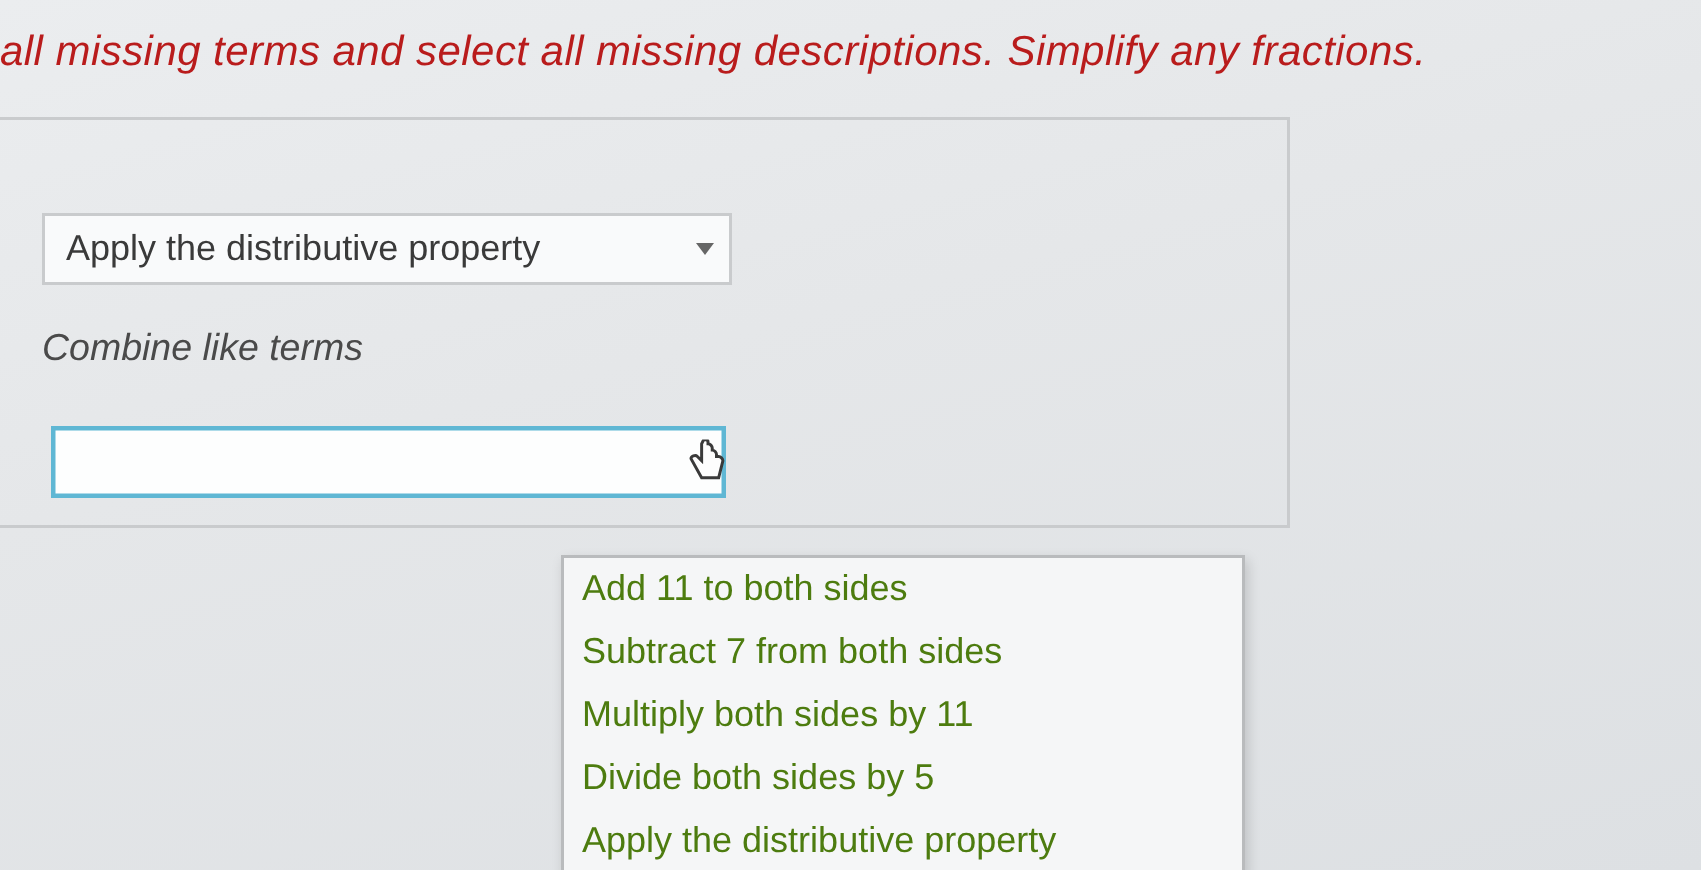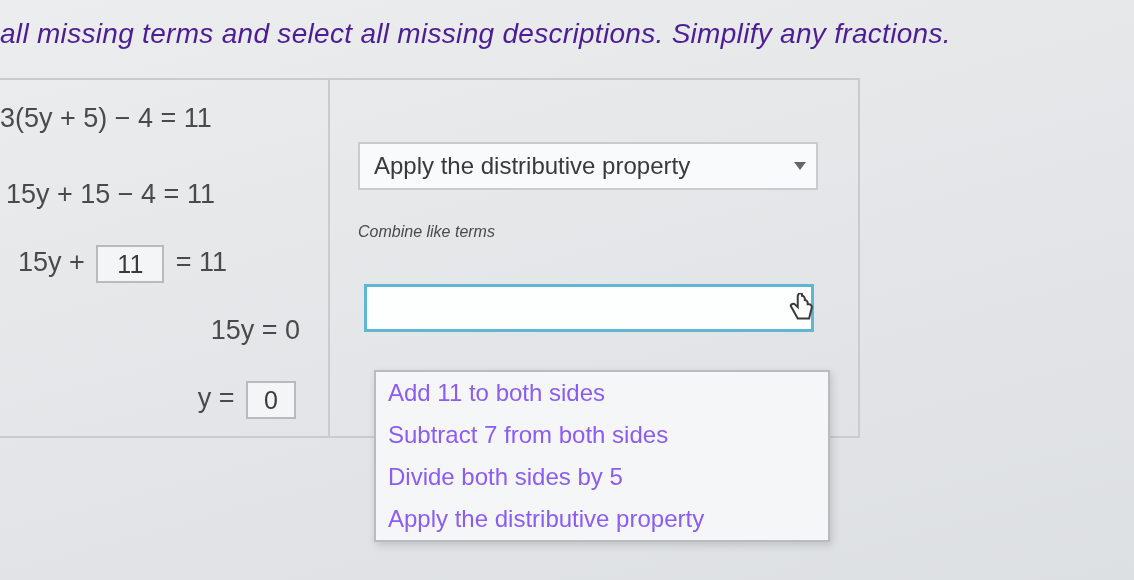--- a/index.html
+++ b/index.html
@@ -10,21 +10,21 @@
       height: 580px;
       font-family: Verdana, Geneva, sans-serif;
       background: linear-gradient(165deg, #ebedef 0%, #e5e7e9 40%, #dde0e3 100%);
       color: #3a3a3a;
       overflow: hidden;
       position: relative;
     }
     .instructions {
       font-size: 28px;
       font-style: italic;
-      color: #4c1d95;
+      color: #b91c1c;
       padding: 18px 8px 10px 0;
       letter-spacing: 0.3px;
     }
     .container {
       margin-top: 18px;
       display: flex;
       border: 2px solid #c9cbcd;
       border-left: none;
       width: 860px;
     }
@@ -91,21 +91,21 @@
       position: absolute;
       right: 10px;
       top: 50%;
       transform: translateY(-50%);
       width: 0; height: 0;
       border-left: 6px solid transparent;
       border-right: 6px solid transparent;
       border-top: 8px solid #666;
     }
     .desc-static {
-      font-size: 16px;
+      font-size: 25px;
       font-style: italic;
       color: #4a4a4a;
       height: 40px;
       line-height: 40px;
       margin-bottom: 28px;
     }
     .desc-select-open {
       border: 3px solid #5fb7d4;
       background: #fdfefe;
       height: 48px;
@@ -118,50 +118,39 @@
       left: 374px;
       top: 370px;
       width: 456px;
       border: 2px solid #b9bbbd;
       background: #f5f6f7;
       z-index: 5;
       box-shadow: 2px 3px 8px rgba(0,0,0,0.15);
     }
     .dropdown-item {
       font-size: 24px;
-      color: #8b5cf6;
+      color: #4d7c0f;
       padding: 3px 12px;
       line-height: 1.5;
       cursor: pointer;
     }
     .cursor-icon {
       position: absolute;
       right: -8px;
       top: 6px;
       z-index: 10;
     }
     .right-row-gap { height: 4px; }
   </style>
 </head>
 <body>
 
 <div class="instructions">all missing terms and select all missing descriptions. Simplify any fractions.</div>
 
 <div class="container">
-  <div class="left-col">
-    <div class="eq-row eq-row-first" style="text-align:left;">3(5y + 5) − 4 = 11</div>
-    <div class="eq-row" style="text-align:left; padding-left:6px;">15y + 15 − 4 = 11</div>
-    <div class="eq-row" style="text-align:left; padding-left:18px;">
-      <span>15y + </span><span class="term-input">11</span><span> = 11</span>
-    </div>
-    <div class="eq-row">15y = 0</div>
-    <div class="eq-row">
-      <span>y = </span><span class="term-input term-input-small">0</span>
-    </div>
-  </div>
 
   <div class="right-col">
     <div class="spacer-top"></div>
     <div class="desc-select">
       <span>Apply the distributive property</span>
       <span class="caret"></span>
     </div>
     <div class="desc-static">Combine like terms</div>
     <div class="right-row-gap"></div>
     <div class="desc-select-open">
@@ -170,15 +159,16 @@
           <path d="M9 2 v8 l-2 -2 c-1 -1 -3 0 -3 1 l5 9 h8 l2 -8 c0 -1 -1 -2 -2 -2 h-1 v-1 c0 -1 -1 -2 -2 -2 h0 v-1 c0 -1 -1 -2 -2 -2 h0 v-1 c0 -1 -1 -1 -2 -1 z" fill="#fdfdfd" stroke="#3a3a3a" stroke-width="1.4"></path>
         </svg>
       </span>
     </div>
   </div>
 </div>
 
 <div class="dropdown-list">
   <div class="dropdown-item">Add 11 to both sides</div>
   <div class="dropdown-item">Subtract 7 from both sides</div>
+  <div class="dropdown-item">Multiply both sides by 11</div>
   <div class="dropdown-item">Divide both sides by 5</div>
   <div class="dropdown-item">Apply the distributive property</div>
 </div>
 
 </body></html>

